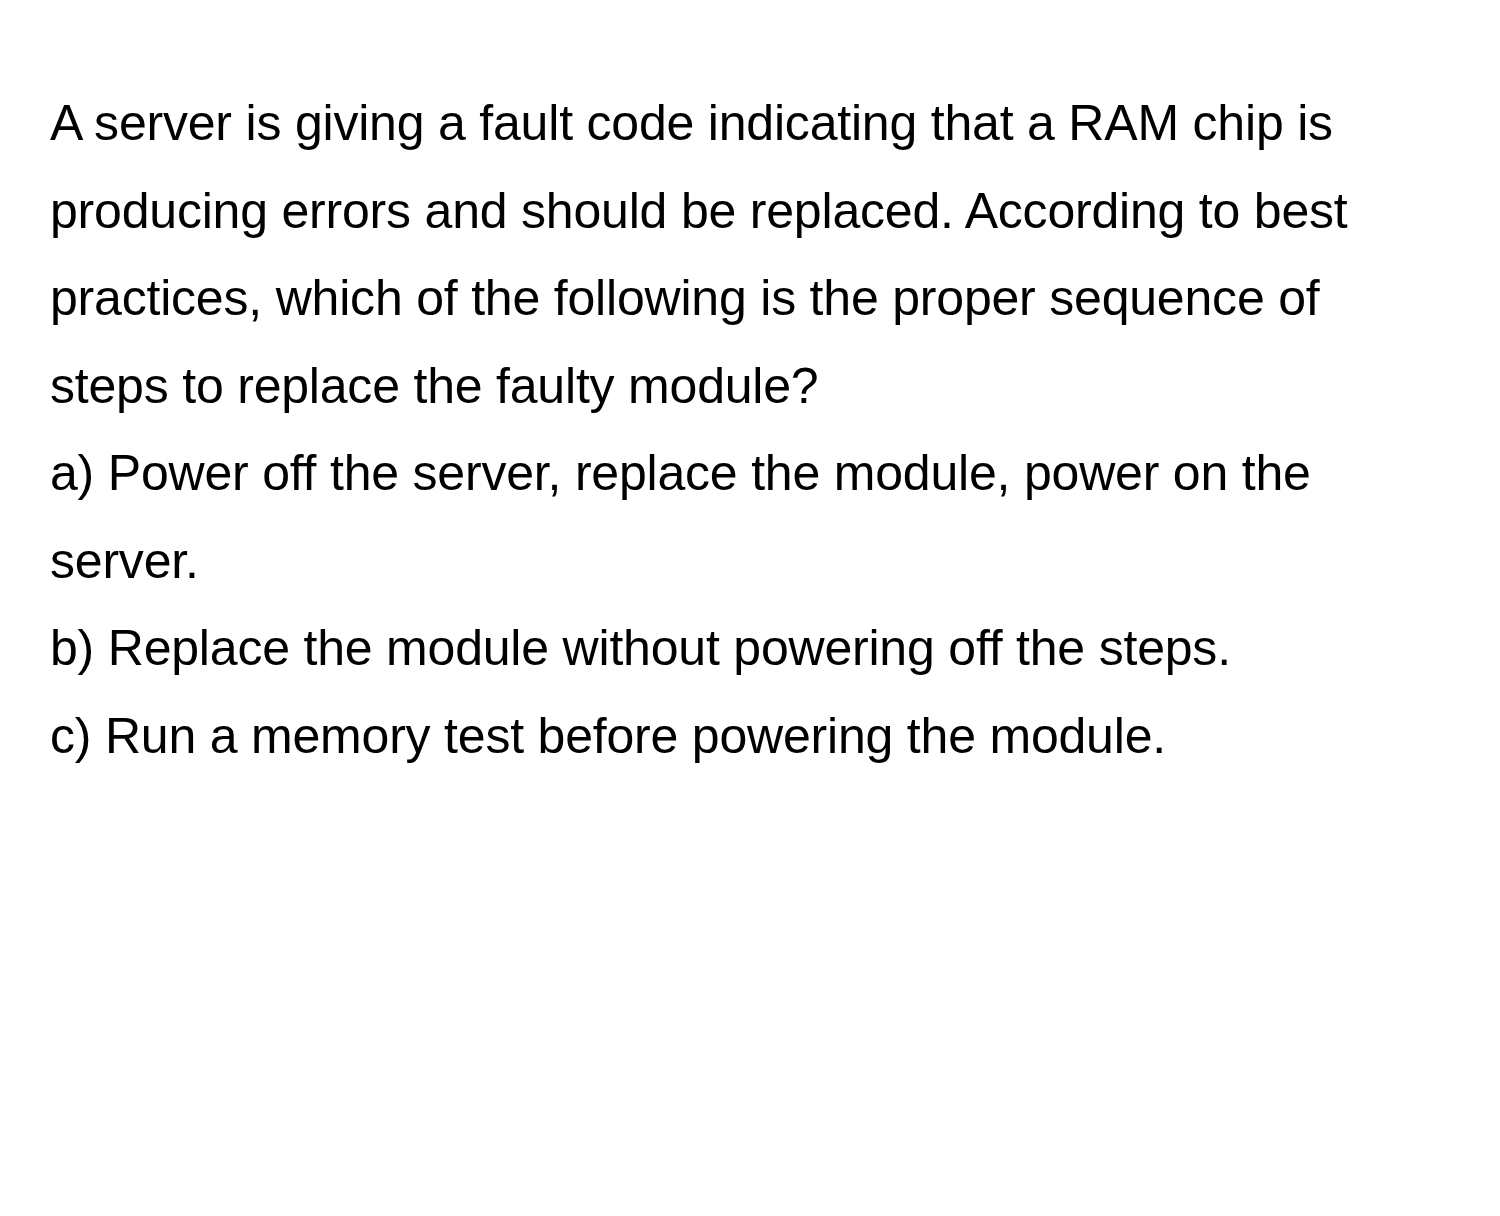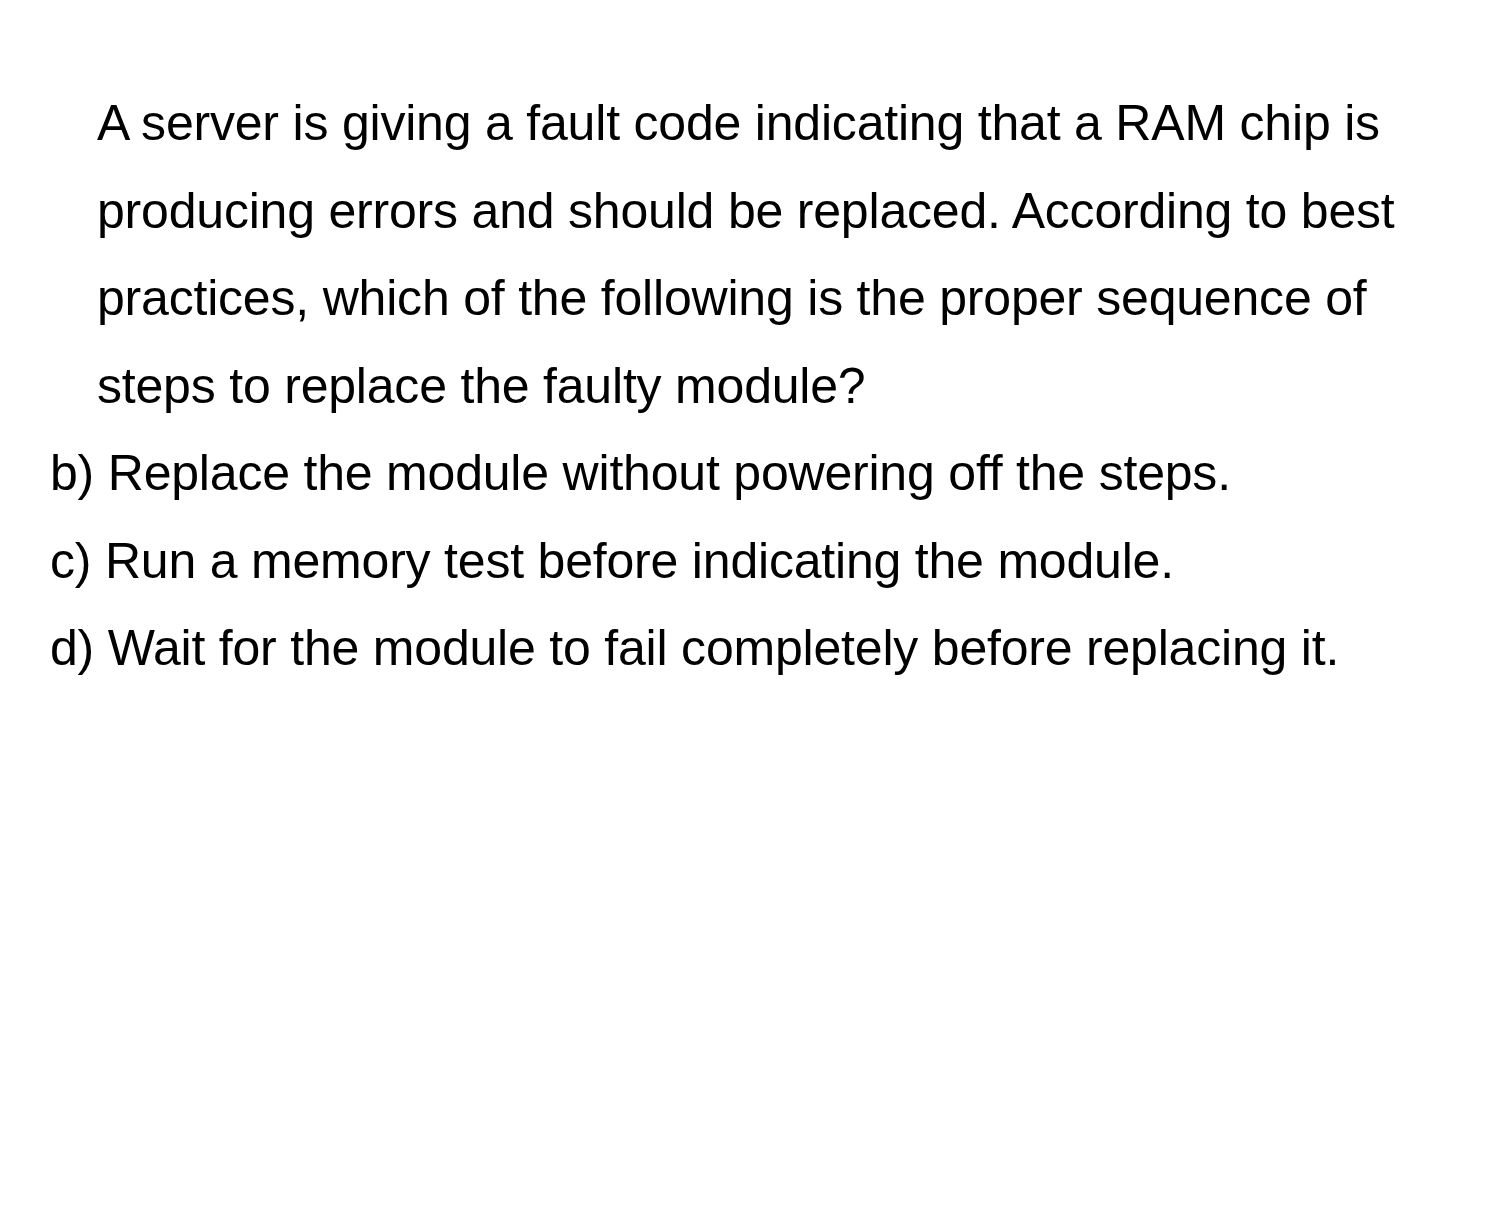--- a/index.html
+++ b/index.html
@@ -16,27 +16,26 @@
       padding: 80px 50px 50px 50px;
     }
     .content {
       font-size: 50px;
       line-height: 1.75;
       font-weight: 400;
       letter-spacing: -0.2px;
     }
     .question-text {
       margin-bottom: 0;
-      margin-left: 47px;
     }
     .option {
       display: block;
     }
   </style>
 </head>
 <body>
 
 <div class="content">
   <div class="question-text">A server is giving a fault code indicating that a RAM chip is producing errors and should be replaced. According to best practices, which of the following is the proper sequence of steps to replace the faulty module?</div>
+  <div class="option">a) Power off the server, replace the module, power on the server.</div>
   <div class="option">b) Replace the module without powering off the steps.</div>
-  <div class="option">c) Run a memory test before indicating the module.</div>
-  <div class="option">d) Wait for the module to fail completely before replacing it.</div>
+  <div class="option">c) Run a memory test before powering the module.</div>
 </div>
 
 </body></html>

